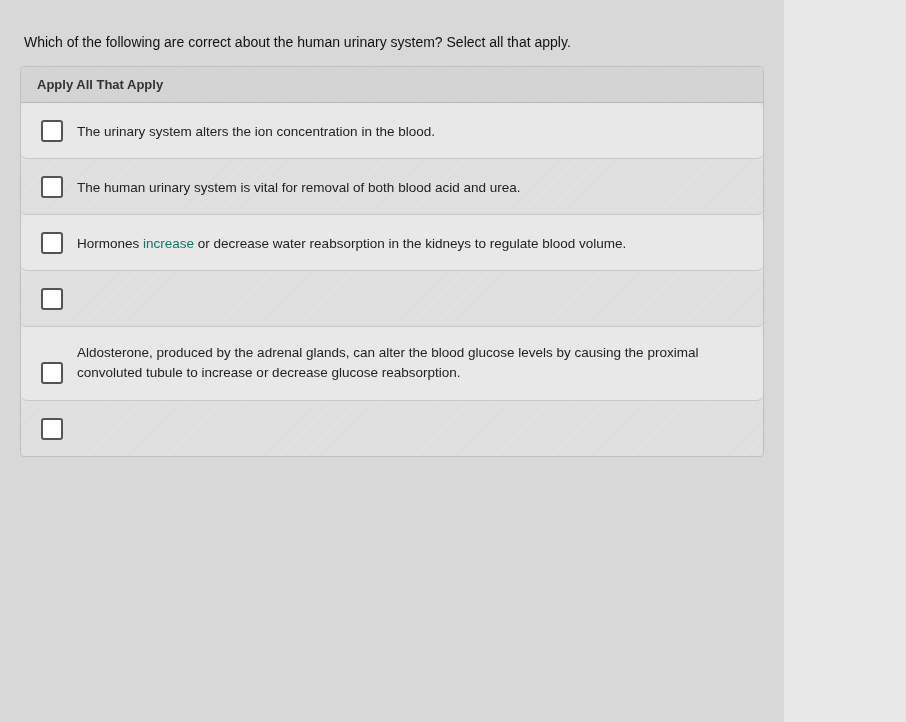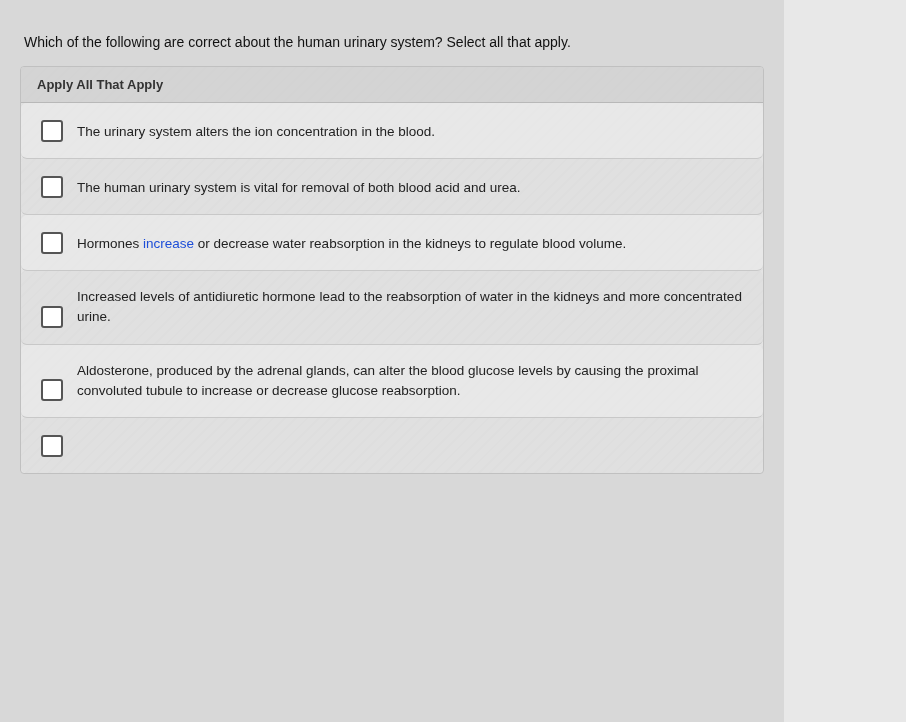--- a/index.html
+++ b/index.html
@@ -115,21 +115,21 @@
     }
 
     .option-text {
       font-size: 13.5px;
       color: #222;
       line-height: 1.5;
       flex: 1;
     }
 
     .option-text .highlight {
-      color: #1d4ed8;
+      color: #0f766e;
       font-weight: normal;
     }
 
     .cursor-icon {
       display: inline-block;
       margin-left: 6px;
       font-size: 16px;
     }
   </style>
 </head>
@@ -162,21 +162,20 @@
           <label class="checkbox-wrapper">
             <input type="checkbox" class="checkbox" style="">
           </label>
           <span class="option-text">Hormones <span class="highlight">increase</span> or decrease water reabsorption in the kidneys to regulate blood volume.</span>
         </li>
 
         <li class="option-item">
           <label class="checkbox-wrapper">
             <input type="checkbox" class="checkbox" style="">
           </label>
-          <span class="option-text">Increased levels of antidiuretic hormone lead to the reabsorption of water in the kidneys and more concentrated urine.</span>
         </li>
 
         <li class="option-item">
           <label class="checkbox-wrapper">
             <input type="checkbox" class="checkbox" style="">
           </label>
           <span class="option-text">Aldosterone, produced by the adrenal glands, can alter the blood glucose levels by causing the proximal convoluted tubule to increase or decrease glucose reabsorption.</span>
         </li>
 
         <li class="option-item">

